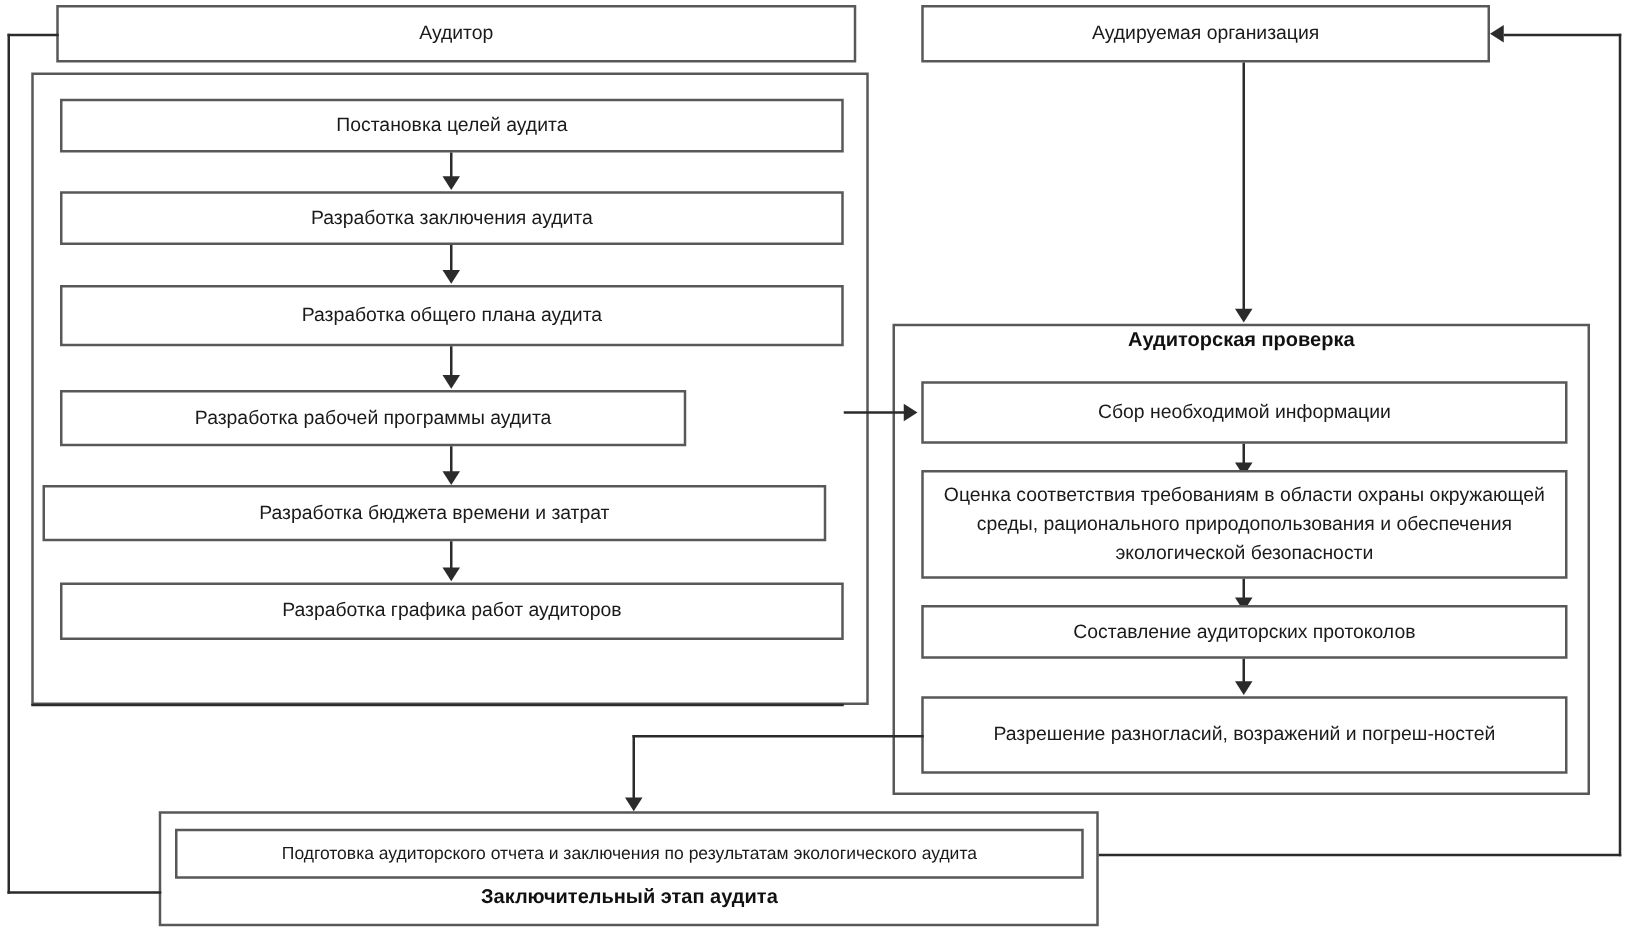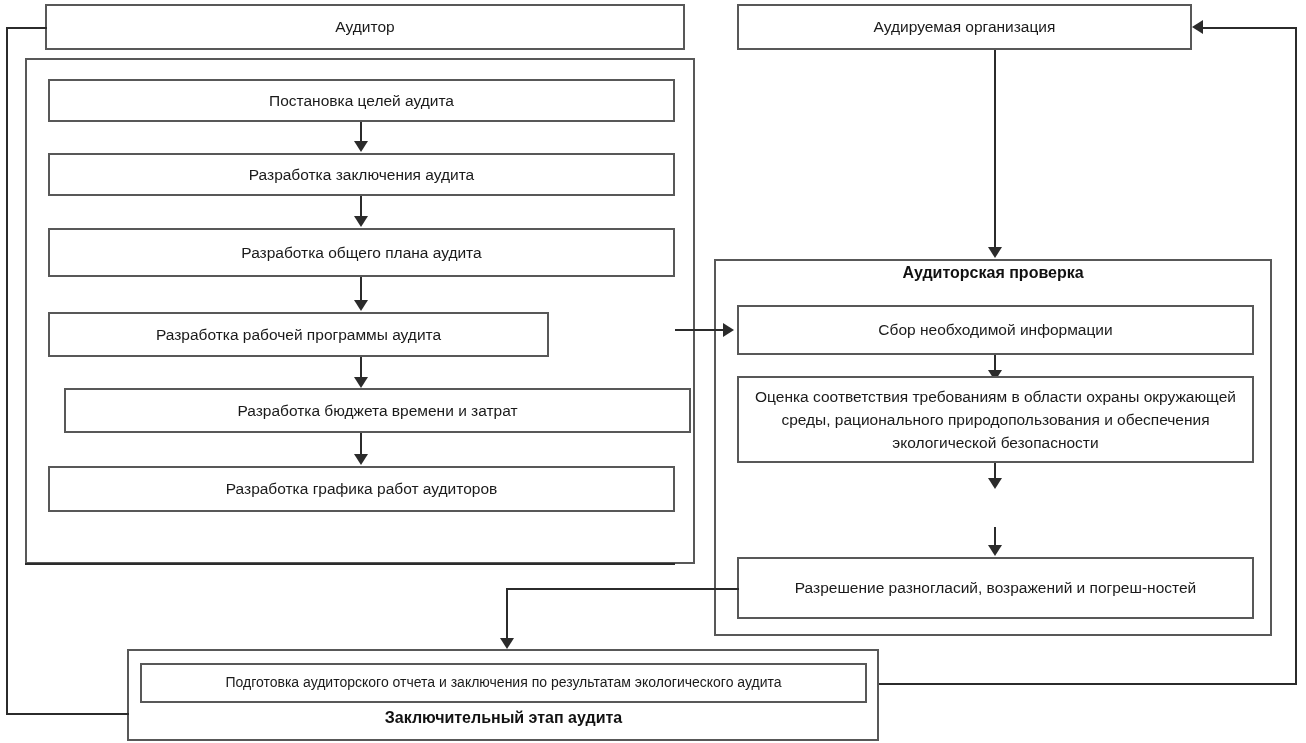--- a/index.html
+++ b/index.html
@@ -111,21 +111,21 @@
   </div>
   <div class="vline" style="left:360px; top:277px; height:25px;"></div>
   <div class="arrow-down" style="left:354px; top:300px;"></div>
 
   <div class="box" style="left:48px; top:312px; width:501px; height:45px;">
     <span>Разработка рабочей программы аудита</span>
   </div>
   <div class="vline" style="left:360px; top:357px; height:22px;"></div>
   <div class="arrow-down" style="left:354px; top:377px;"></div>
 
-  <div class="box" style="left:64px; top:388px; width:627px; height:45px;">
+  <div class="box" style="left:34px; top:388px; width:627px; height:45px;">
     <span>Разработка бюджета времени и затрат</span>
   </div>
   <div class="vline" style="left:360px; top:433px; height:23px;"></div>
   <div class="arrow-down" style="left:354px; top:454px;"></div>
 
   <div class="box" style="left:48px; top:466px; width:627px; height:46px;">
     <span>Разработка графика работ аудиторов</span>
   </div>
 
 
@@ -138,20 +138,23 @@
   </div>
   <div class="vline" style="left:994px; top:355px; height:17px;"></div>
   <div class="arrow-down" style="left:988px; top:370px;"></div>
 
   <div class="box" style="left:737px; top:376px; width:517px; height:87px; line-height:1.5;">
     <span>Оценка соответствия требованиям в области охраны окружающей среды, рационального природопользования и обеспечения экологической безопасности</span>
   </div>
   <div class="vline" style="left:994px; top:463px; height:17px;"></div>
   <div class="arrow-down" style="left:988px; top:478px;"></div>
 
+  <div class="box" style="left:737px; top:484px; width:517px; height:43px;">
+    <span>Составление аудиторских протоколов</span>
+  </div>
   <div class="vline" style="left:994px; top:527px; height:20px;"></div>
   <div class="arrow-down" style="left:988px; top:545px;"></div>
 
   <div class="box" style="left:737px; top:557px; width:517px; height:62px; line-height:1.6;">
     <span>Разрешение разногласий, возражений и погреш-ностей</span>
   </div>
 
   <div class="group" style="left:127px; top:649px; width:752px; height:92px;"></div>
 
   <div class="box small-text" style="left:140px; top:663px; width:727px; height:40px;">

